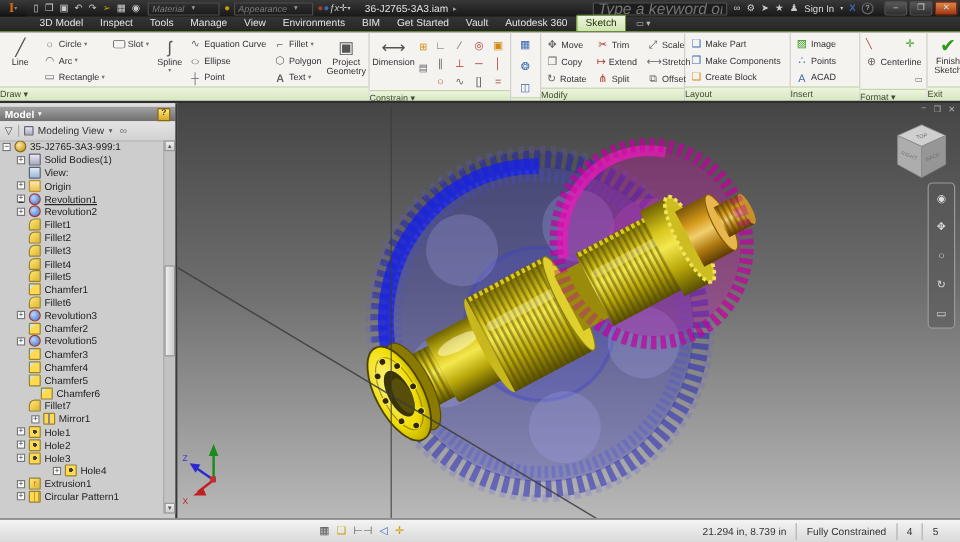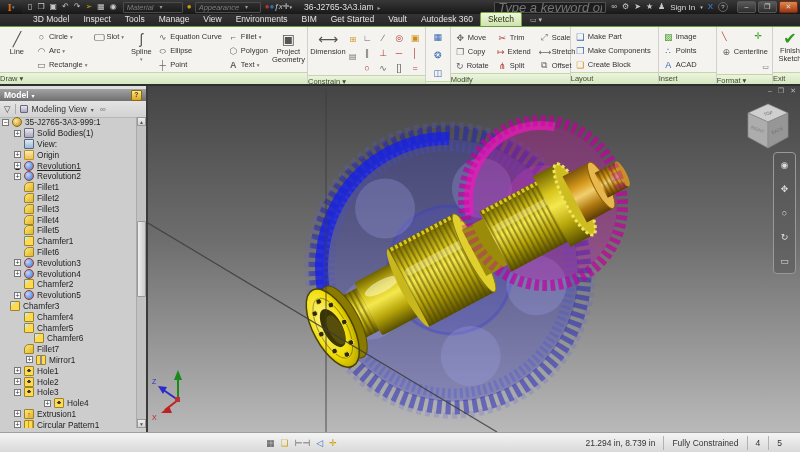--- a/index.html
+++ b/index.html
@@ -488,35 +488,30 @@
           <span class="texp none">+</span>
           <span class="ti fillet"></span>
           <span>Fillet6</span>
         </div>
         <div class="trow" style="padding-left: 14px;">
           <span class="texp">+</span>
           <span class="ti rev"></span>
           <span>Revolution3</span>
         </div>
         <div class="trow" style="padding-left: 14px;">
-          <span class="texp">+</span>
-          <span class="ti rev"></span>
-          <span>Revolution4</span>
-        </div>
-        <div class="trow" style="padding-left: 14px;">
           <span class="texp none">+</span>
           <span class="ti chamfer"></span>
           <span>Chamfer2</span>
         </div>
         <div class="trow" style="padding-left: 14px;">
           <span class="texp">+</span>
           <span class="ti rev"></span>
           <span>Revolution5</span>
         </div>
-        <div class="trow" style="">
+        <div class="trow" style="padding-left: 14px;">
           <span class="texp none">+</span>
           <span class="ti chamfer"></span>
           <span>Chamfer3</span>
         </div>
         <div class="trow" style="padding-left: 14px;">
           <span class="texp none">+</span>
           <span class="ti chamfer"></span>
           <span>Chamfer4</span>
         </div>
         <div class="trow" style="padding-left: 14px;">

